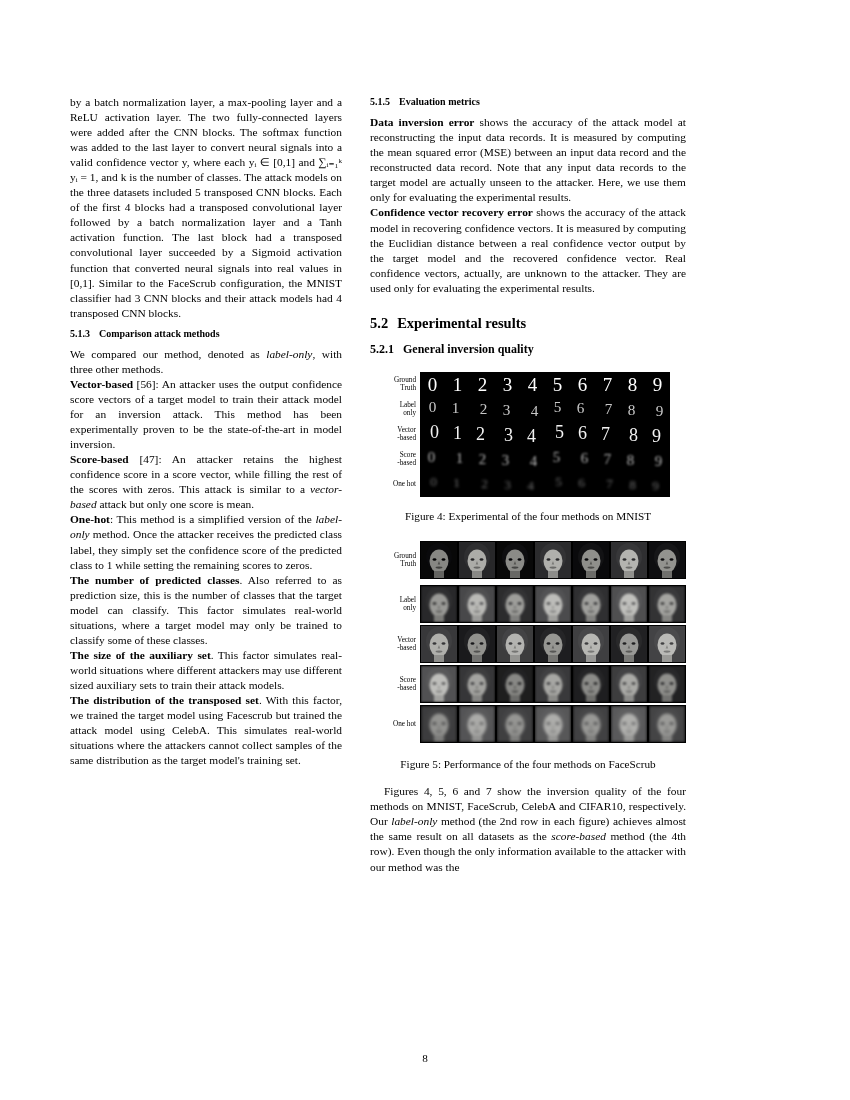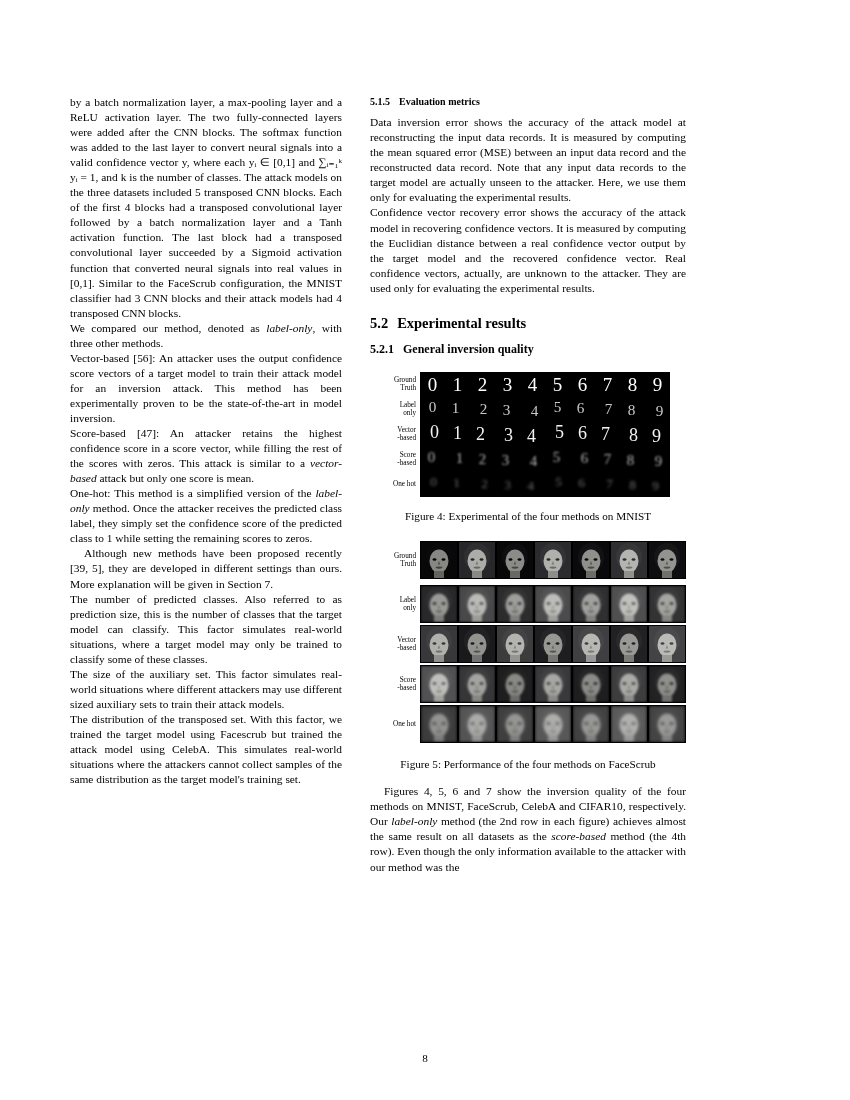--- a/index.html
+++ b/index.html
@@ -50,21 +50,21 @@
   }
   .sec-head.big {
     font-size: 14.5px;
     margin: 18px 0 9px 0;
   }
   .sec-head.mid {
     font-size: 12px;
     margin: 14px 0 7px 0;
   }
   .sec-num { white-space: nowrap; }
-  .run-in { font-weight: normal; }
+  .run-in { font-weight: bold; }
   .ital { font-style: italic; }
 
   
   .figure {
     margin: 14px 0 0 0;
   }
   .fig-caption {
     font-size: 11.2px;
     text-align: center;
     margin-top: 12px;
@@ -125,30 +125,33 @@
 </head>
 <body>
 
 <div class="page">
   <div class="columns">
 
     <div class="col">
 
       <p>by a batch normalization layer, a max-pooling layer and a ReLU activation layer. The two fully-connected layers were added after the CNN blocks. The softmax function was added to the last layer to convert neural signals into a valid confidence vector y, where each yᵢ ∈ [0,1] and ∑ᵢ₌₁ᵏ yᵢ = 1, and k is the number of classes. The attack models on the three datasets included 5 transposed CNN blocks. Each of the first 4 blocks had a transposed convolutional layer followed by a batch normalization layer and a Tanh activation function. The last block had a transposed convolutional layer succeeded by a Sigmoid activation function that converted neural signals into real values in [0,1]. Similar to the FaceScrub configuration, the MNIST classifier had 3 CNN blocks and their attack models had 4 transposed CNN blocks.</p>
 
+      <div class="sec-head">
+        <span class="sec-num">5.1.3</span>
+        <span>Comparison attack methods</span>
+      </div>
 
       <p><span>We compared our method, denoted as </span><span class="ital">label-only</span><span>, with three other methods.</span></p>
 
       <p><span class="run-in">Vector-based</span><span> [56]: An attacker uses the output confidence score vectors of a target model to train their attack model for an inversion attack. This method has been experimentally proven to be the state-of-the-art in model inversion.</span></p>
 
       <p><span class="run-in">Score-based</span><span> [47]: An attacker retains the highest confidence score in a score vector, while filling the rest of the scores with zeros. This attack is similar to a </span><span class="ital">vector-based</span><span> attack but only one score is mean.</span></p>
 
       <p><span class="run-in">One-hot</span><span>: This method is a simplified version of the </span><span class="ital">label-only</span><span> method. Once the attacker receives the predicted class label, they simply set the confidence score of the predicted class to 1 while setting the remaining scores to zeros.</span></p>
 
-      <p class="indent">Although new methods have been proposed recently [39, 5], they are developed in different settings than ours. More explanation will be given in Section 7.</p>
 
 
       <p><span class="run-in">The number of predicted classes</span><span>. Also referred to as prediction size, this is the number of classes that the target model can classify. This factor simulates real-world situations, where a target model may only be trained to classify some of these classes.</span></p>
 
       <p><span class="run-in">The size of the auxiliary set</span><span>. This factor simulates real-world situations where different attackers may use different sized auxiliary sets to train their attack models.</span></p>
 
       <p><span class="run-in">The distribution of the transposed set</span><span>. With this factor, we trained the target model using Facescrub but trained the attack model using CelebA. This simulates real-world situations where the attackers cannot collect samples of the same distribution as the target model's training set.</span></p>
 
 
     </div>

